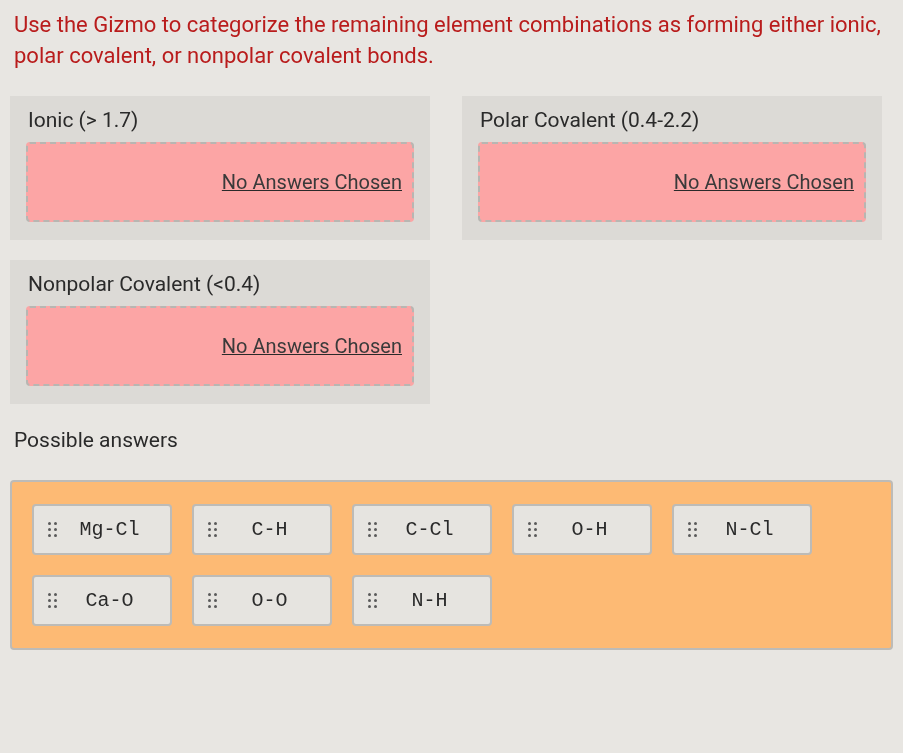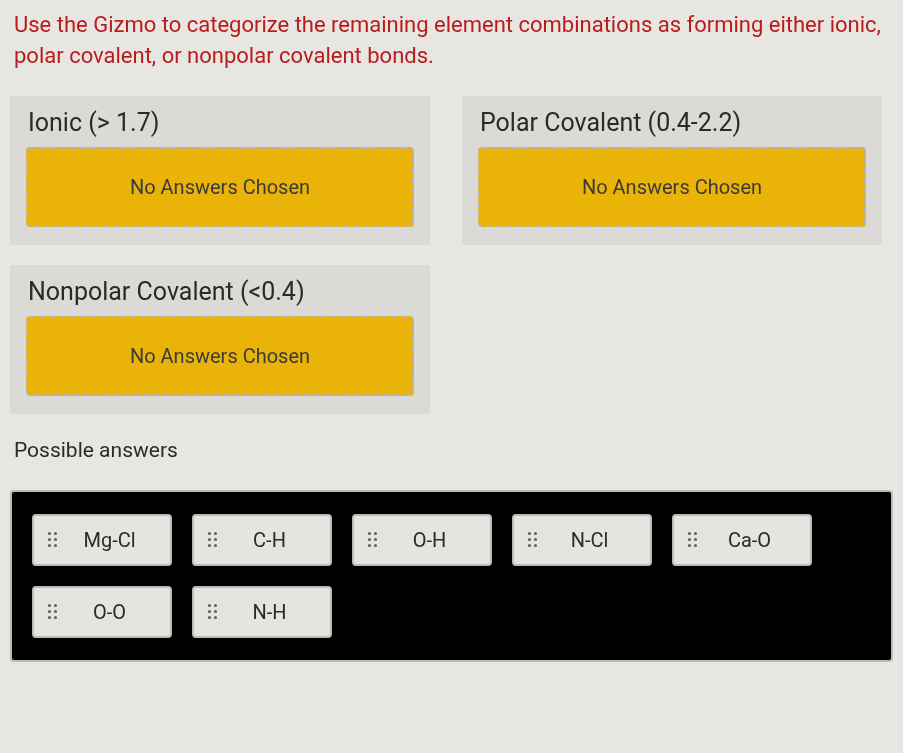--- a/index.html
+++ b/index.html
@@ -25,49 +25,51 @@
       display: flex;
       gap: 32px;
       margin-bottom: 20px;
     }
     .category {
       background: #dcdad6;
       padding: 12px 16px 18px 16px;
       width: 420px;
     }
     .category-title {
-      font-size: 25px;
+      font-size: 21px;
       color: #2a2a2a;
       margin-bottom: 10px;
       padding-left: 2px;
     }
     .drop-zone {
       border: 2px dashed #b8b6b2;
-      background: #eab308;
+      background: #fca5a5;
       padding: 26px 10px;
-      text-align: center;
+      text-align: right;
       border-radius: 4px;
+      text-decoration: underline;
     }
     .drop-zone-text {
       font-size: 20px;
       color: #3a3a3a;
     }
     .possible-title {
       font-size: 21px;
       color: #2a2a2a;
       margin: 24px 0 28px 4px;
     }
     .possible-container {
       border: 2px solid #bdbbb7;
-      background: #000000;
+      background: #fdba74;
       padding: 22px 20px;
       border-radius: 4px;
       display: flex;
       flex-wrap: wrap;
       gap: 20px;
+      font-family: Liberation Mono, monospace;
     }
     .answer-chip {
       border: 2px solid #bdbbb7;
       background: #e6e4e0;
       border-radius: 4px;
       padding: 12px 22px 12px 14px;
       display: flex;
       align-items: center;
       gap: 14px;
       cursor: grab;
@@ -151,20 +153,31 @@
   </div>
   <div class="answer-chip">
     <div class="drag-handle">
         <span></span>
         <span></span>
         <span></span>
         <span></span>
         <span></span>
         <span></span>
       </div>
+    <span class="chip-label">C-Cl</span>
+  </div>
+  <div class="answer-chip">
+    <div class="drag-handle">
+        <span></span>
+        <span></span>
+        <span></span>
+        <span></span>
+        <span></span>
+        <span></span>
+      </div>
     <span class="chip-label">O-H</span>
   </div>
   <div class="answer-chip">
     <div class="drag-handle">
         <span></span>
         <span></span>
         <span></span>
         <span></span>
         <span></span>
         <span></span>

